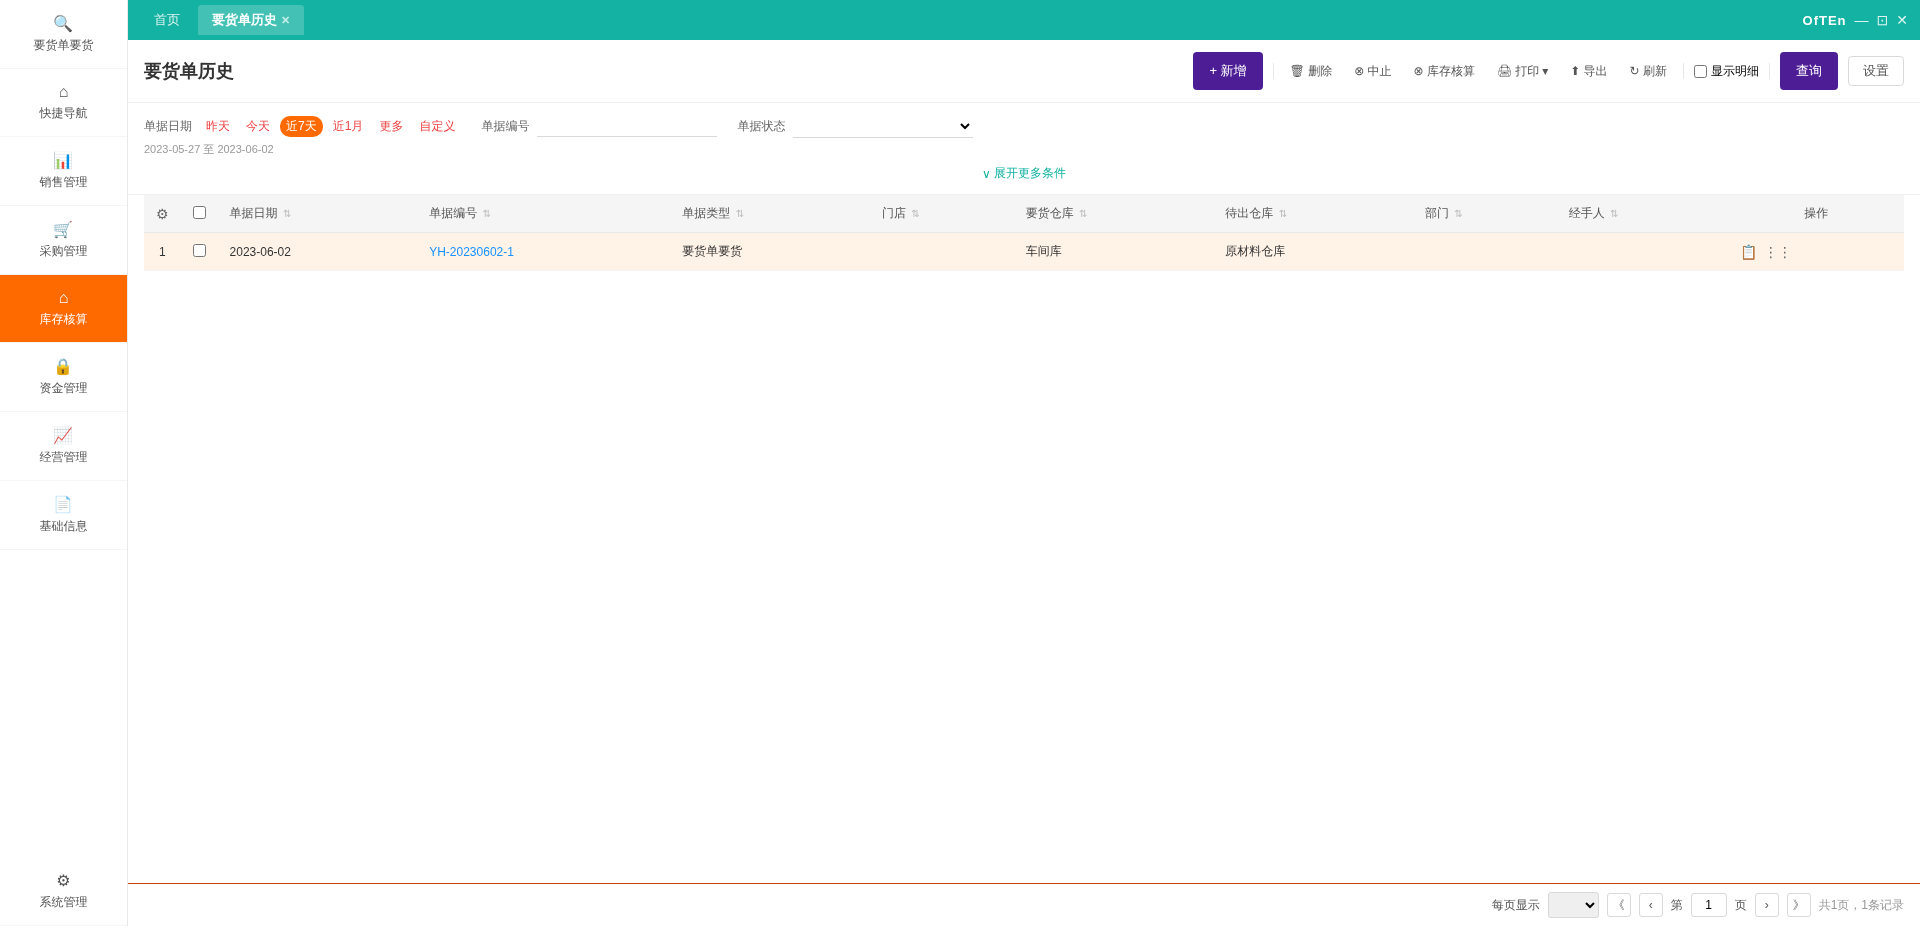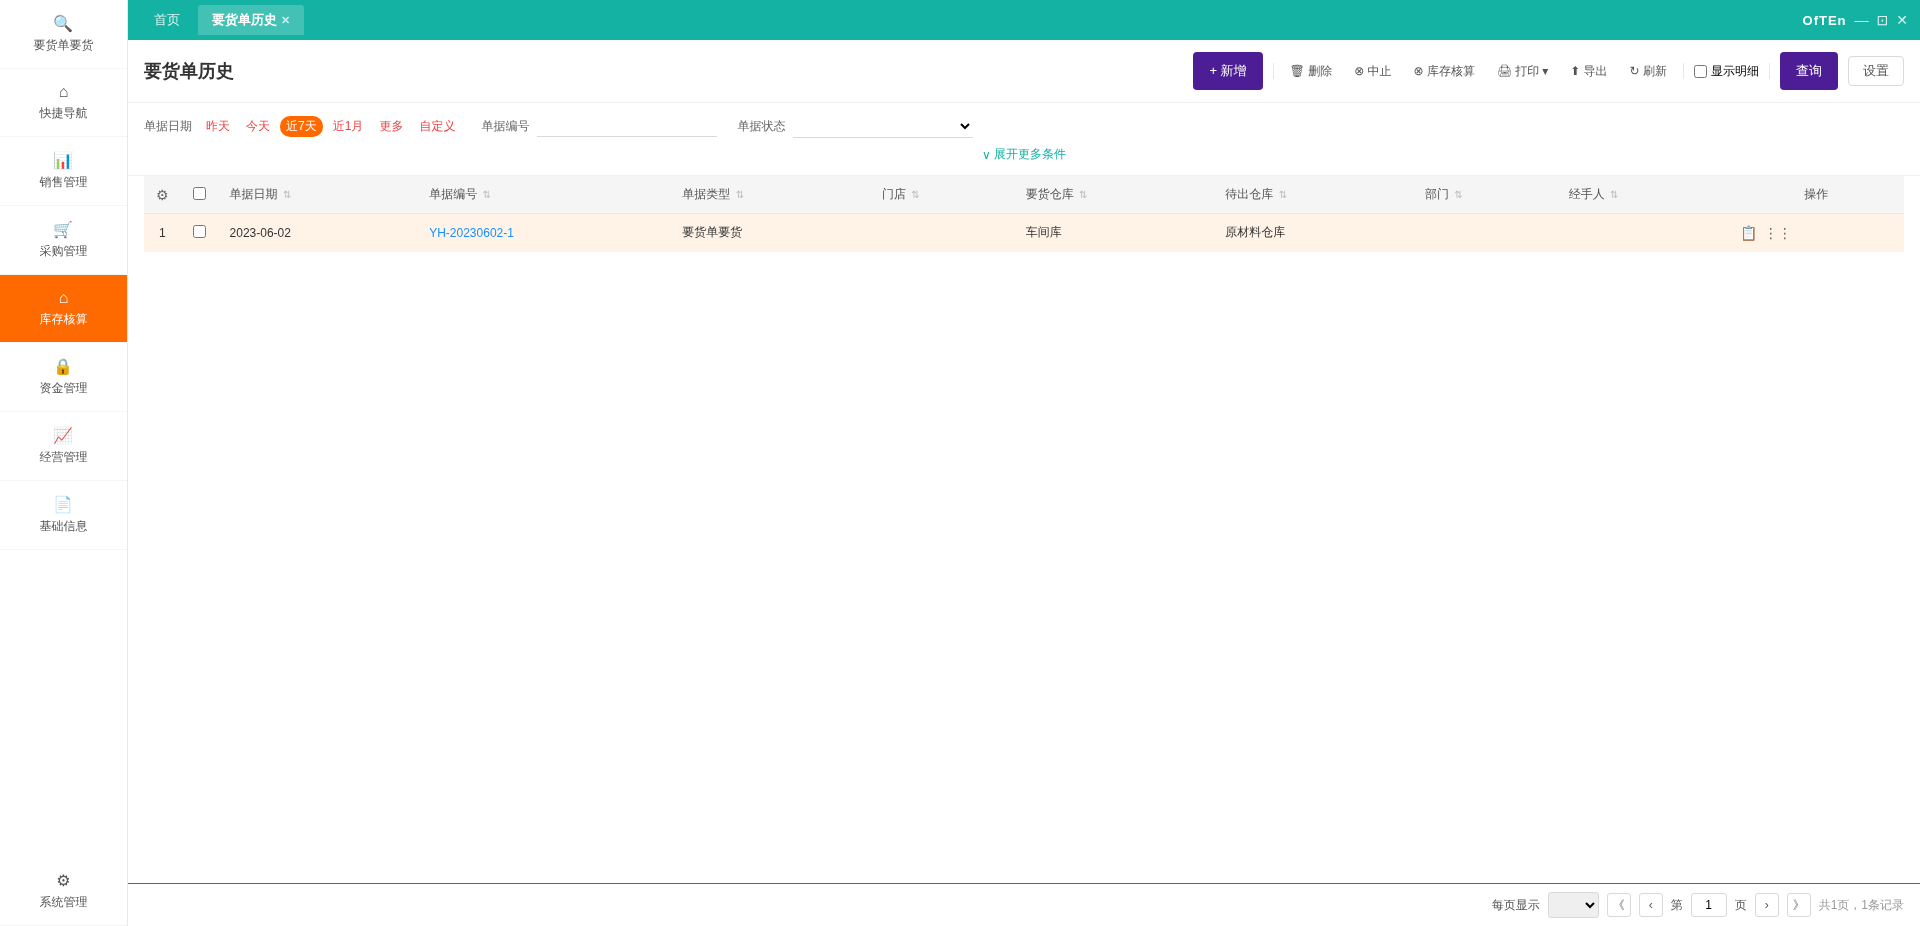--- a/index.html
+++ b/index.html
@@ -183,20 +183,23 @@
             <span class="filter-label">单据编号</span>
             <input class="filter-input" type="text" style="">
           </div>
 
           <div class="filter-group">
             <span class="filter-label">单据状态</span>
             <select class="filter-select">
               <option value=""></option>
             </select>
           </div>
+        </div>
+        <div style="margin-top:4px;">
+          <span class="filter-label" style="font-size:11px; color:#999;">2023-05-27 至 2023-06-02</span>
         </div>
         <div class="filter-more">
           <span>∨</span>
           <span>展开更多条件</span>
         </div>
       </div>
 
       <div class="table-area">
         <table class="data-table">
           <thead>

